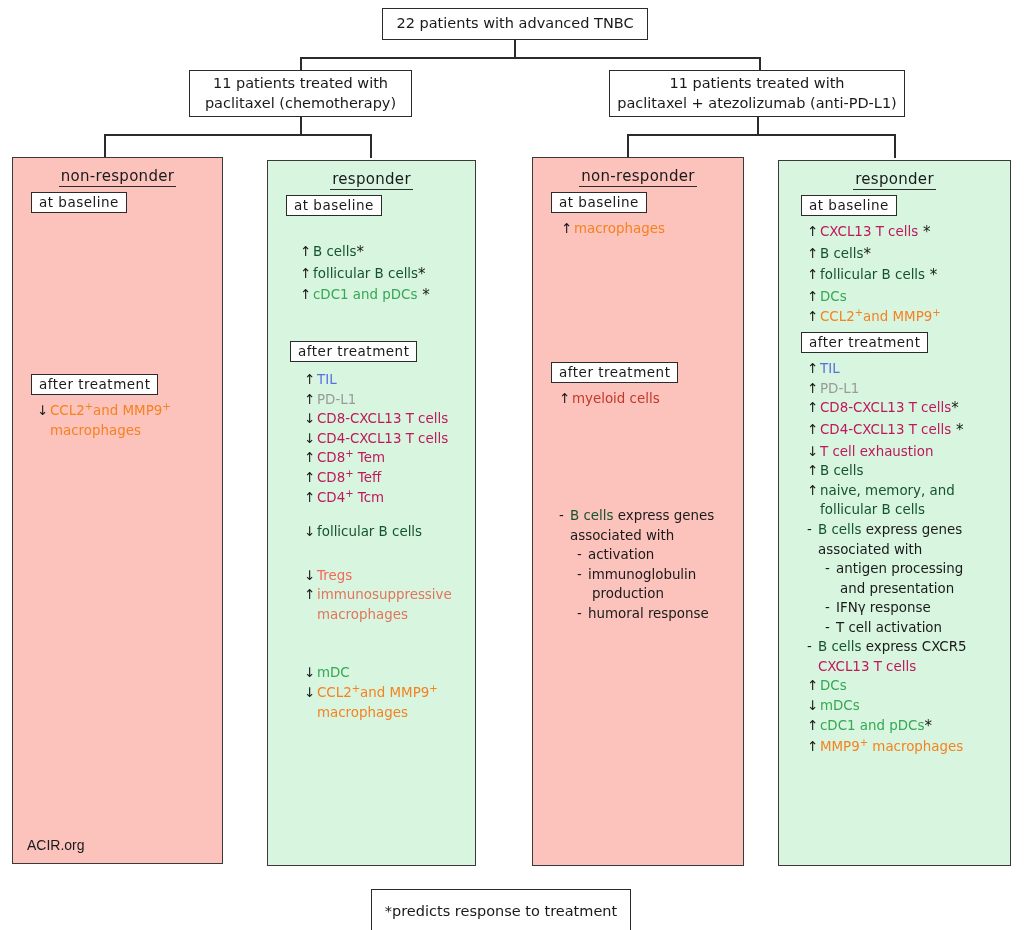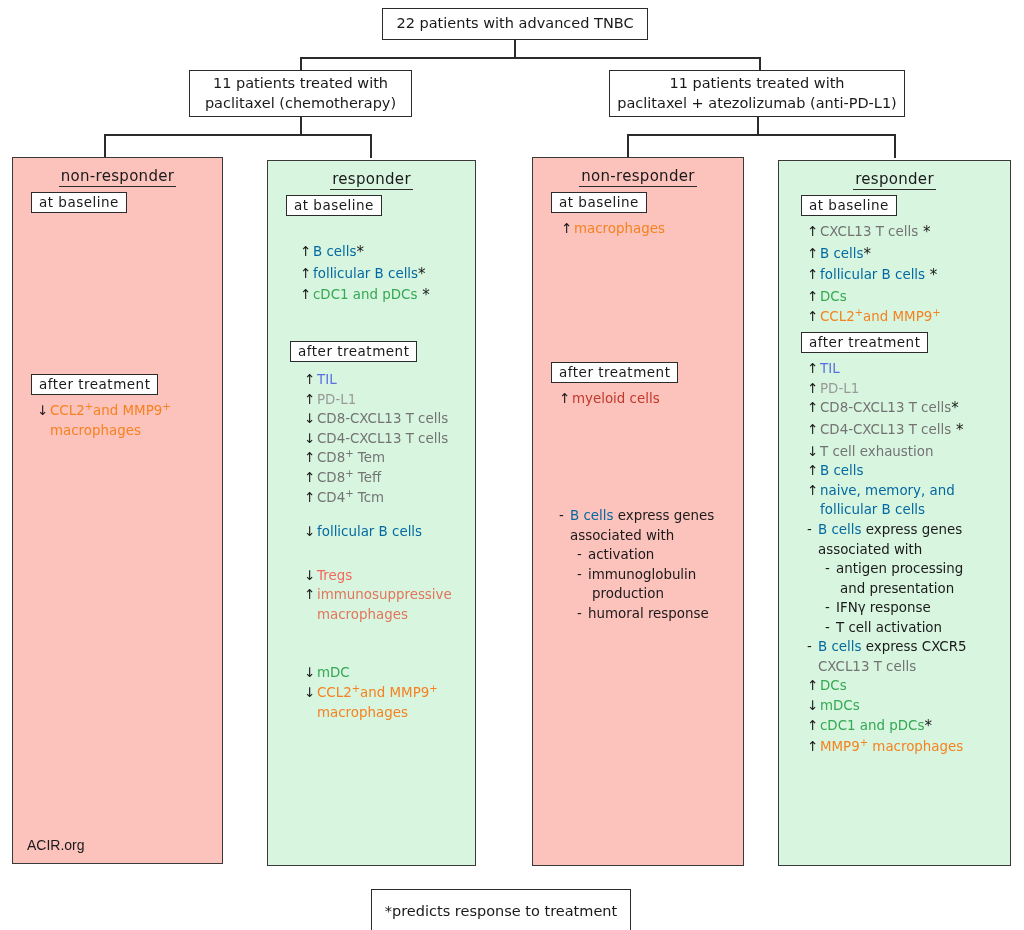--- a/index.html
+++ b/index.html
@@ -100,24 +100,24 @@
   .dash {
     flex: 0 0 auto;
     width: 11px;
     color: #1a1a1a;
   }
 
   .star { font-size: 15px; vertical-align: -1px; }
   sup { font-size: 10px; vertical-align: super; line-height: 0; }
 
   
-  .c-purple  { color: #0369a1; }
+  .c-purple  { color: #14532d; }
   .c-green   { color: #34A853; }
   .c-orange  { color: #F58220; }
-  .c-cyan    { color: #737373; }
+  .c-cyan    { color: #be185d; }
   .c-blue    { color: #5B6FE0; }
   .c-grey    { color: #9A9A9A; }
   .c-salmon  { color: #E2745A; }
   .c-red     { color: #F4685B; }
   .c-crimson { color: #C0392B; }
   .c-black   { color: #1a1a1a; }
 
   .watermark {
     position: absolute;
     left: 14px;

